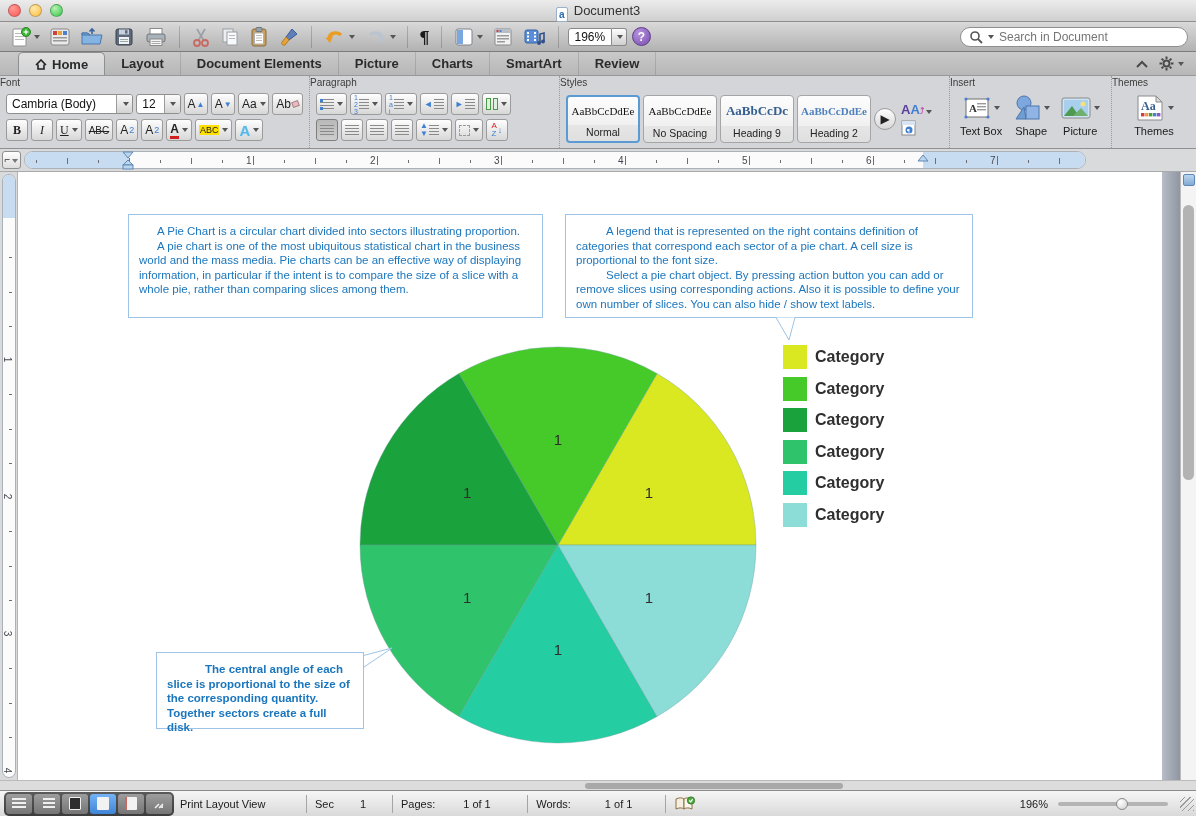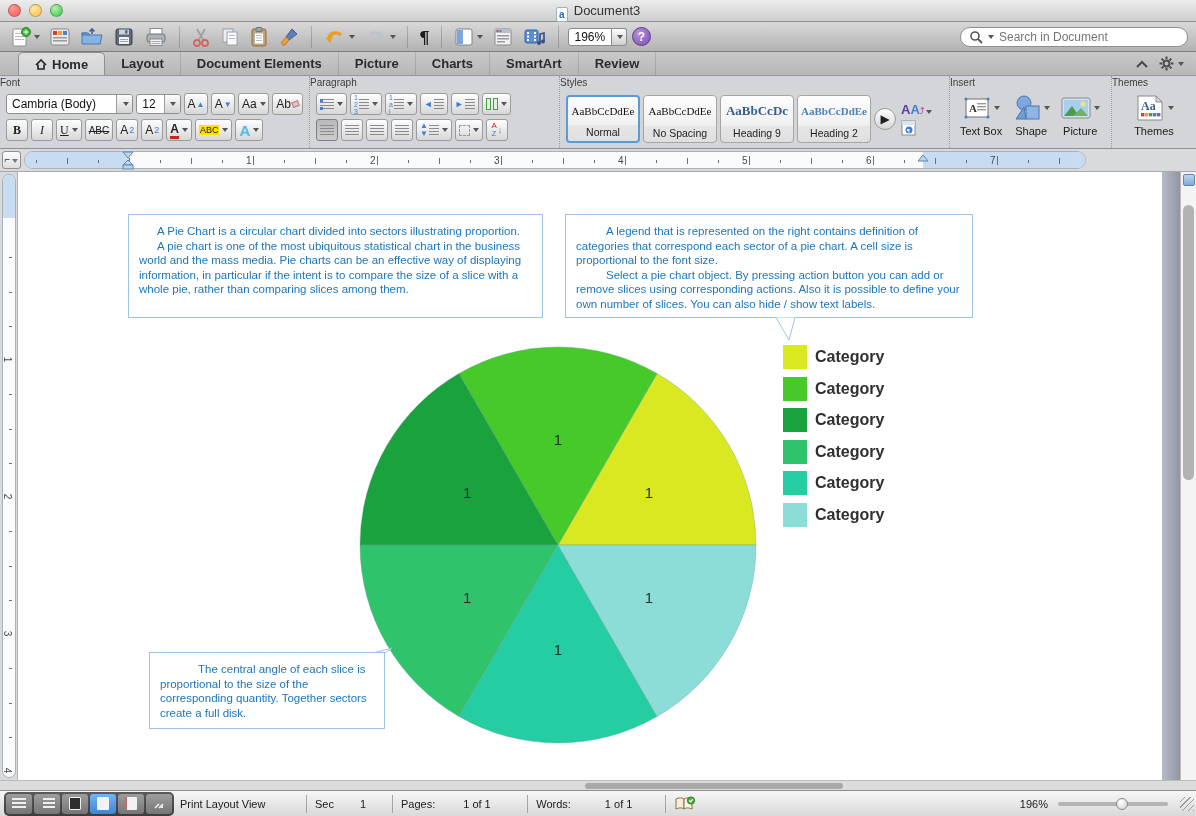--- a/index.html
+++ b/index.html
@@ -660,21 +660,21 @@
         <p>A legend that is represented on the right contains definition of categories that correspond each sector of a pie chart. A cell size is proportional to the font size.</p>
         <p>Select a pie chart object. By pressing action button you can add or remove slices using corresponding actions. Also it is possible to define your own number of slices. You can also hide / show text labels.</p>
       </div>
       <svg width="40" height="26" style="position:absolute;left:752px;top:145px;">
         <path d="M6 0.5 L19 23 L25 0.5" fill="#ffffff" stroke="#9dc3e6"></path>
       </svg>
 
       <svg width="50" height="36" style="position:absolute;left:328px;top:474px;">
         <path d="M0.5 14 L46 2 L0.5 33" fill="#ffffff" stroke="#9dc3e6"></path>
       </svg>
-      <div class="callout c3" style="left:131px;top:480px;width:236px;height:77px;">
+      <div class="callout c3" style="left:138px;top:480px;width:208px;height:77px;font-weight:bold;">
         <p>The central angle of each slice is proportional to the size of the corresponding quantity. Together sectors create a full disk.</p>
       </div>
     </div>
     <div class="pageedge"></div>
 
     <div class="vruler">
       <div class="vtrack" id="vtrack">
           <span class="vblue"></span>
           <span class="vtick" style="top: 82.25px;"></span>
           <span class="vtick" style="top: 116.5px;"></span>

